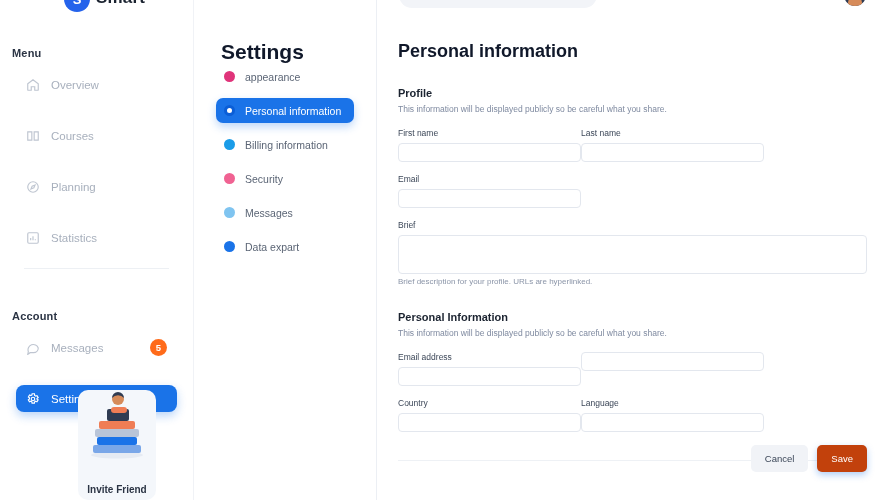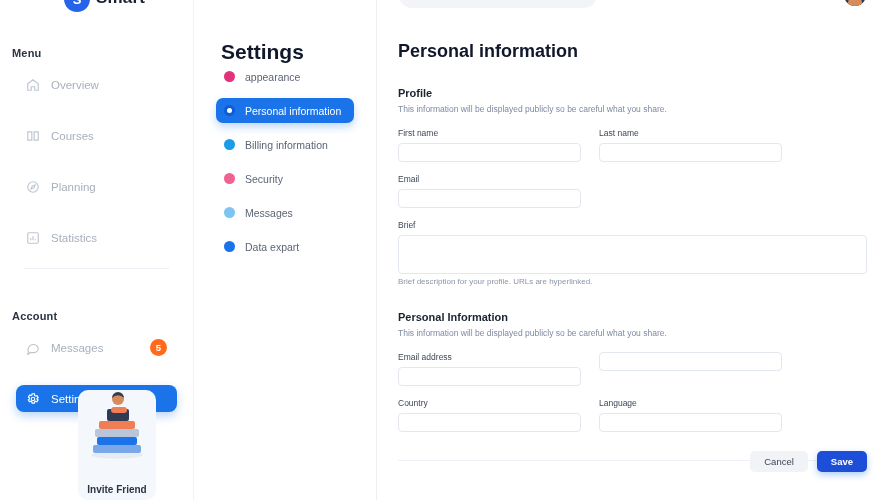--- a/index.html
+++ b/index.html
@@ -118,21 +118,21 @@
   }
 
   .panel-title {
     font-size: 18px; font-weight: bold; color: #10182a;
     margin: 41px 0 0 21px;
   }
   .section-head { margin: 25px 0 0 21px; font-size: 11px; font-weight: bold; color: #1b2330; }
   .section-sub { margin: 5px 0 0 21px; font-size: 8.5px; color: #7f8aa0; }
 
   .form { margin: 14px 21px 0 21px; }
-  .row { display: flex; gap: 18px; }
+  .row { display: flex; }
   .field { display: flex; flex-direction: column; margin-bottom: 12px; }
   .field.half { width: 183px; }
   .field.full { width: 100%; }
   .field label { font-size: 8.5px; color: #3c4758; margin-bottom: 5px; }
   .field input {
     height: 19px; border: 1px solid #e3e7ee; border-radius: 4px;
     background: #fff; font-family: "Liberation Sans", sans-serif;
     font-size: 9px; color: #1b2330; padding: 0 7px; outline: none;
   }
   .field textarea {
@@ -143,24 +143,24 @@
   .hint { font-size: 8px; color: #8b95a8; margin-top: 3px; }
   .hr { height: 1px; background: #eef1f5; margin: 16px 21px 0 21px; }
 
   .actions {
     position: absolute; right: 21px; bottom: 28px;
     display: flex; align-items: center; gap: 9px;
   }
   .btn {
     border: none; border-radius: 5px; cursor: pointer;
     font-family: "Liberation Sans", sans-serif; font-size: 9.5px;
-    height: 21px; padding: 0 14px;
+    height: 27px; padding: 0 14px;
   }
   .btn-cancel { background: #f1f3f7; color: #3c4758; }
-  .btn-save { background: #1d4ed8; color: #fff; box-shadow: 0 3px 7px rgba(26,115,232,.35); font-weight: bold; }
+  .btn-save { background: #c2410c; color: #fff; box-shadow: 0 3px 7px rgba(26,115,232,.35); }
 </style>
 </head>
 <body>
 
 <div class="app">
 
   <aside class="sidebar">
     <div class="brand">
       <div class="brand-mark">
         <span>S</span>

